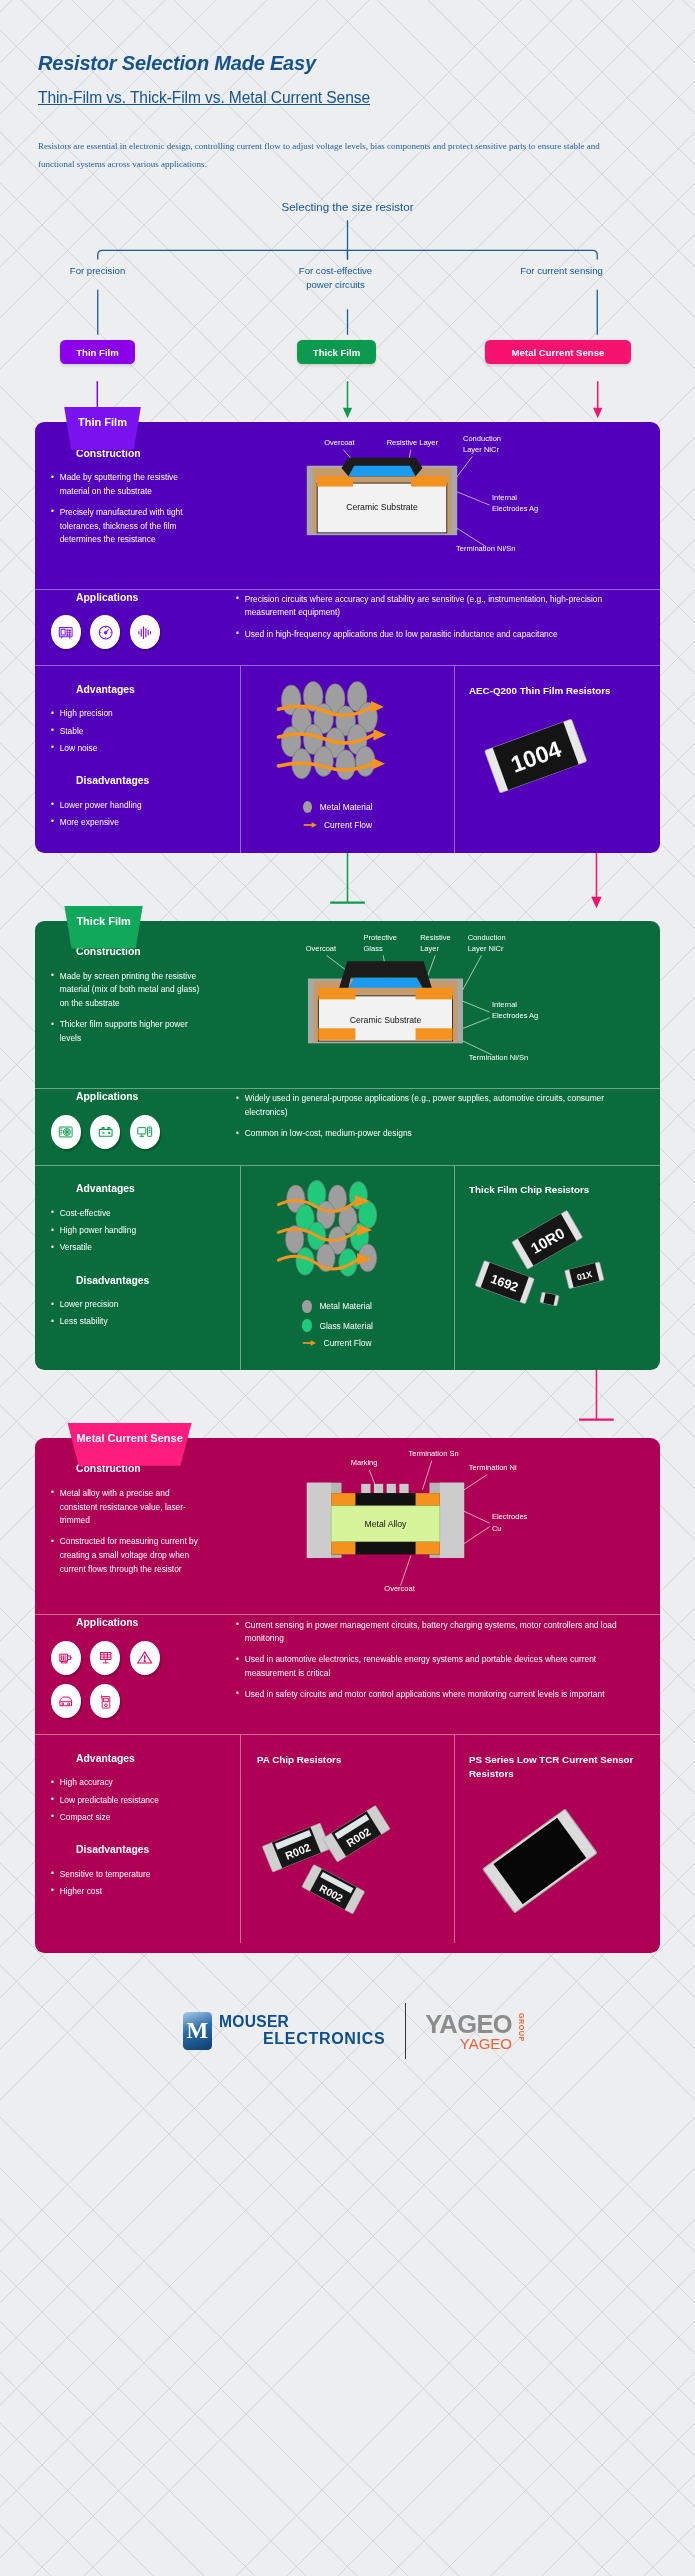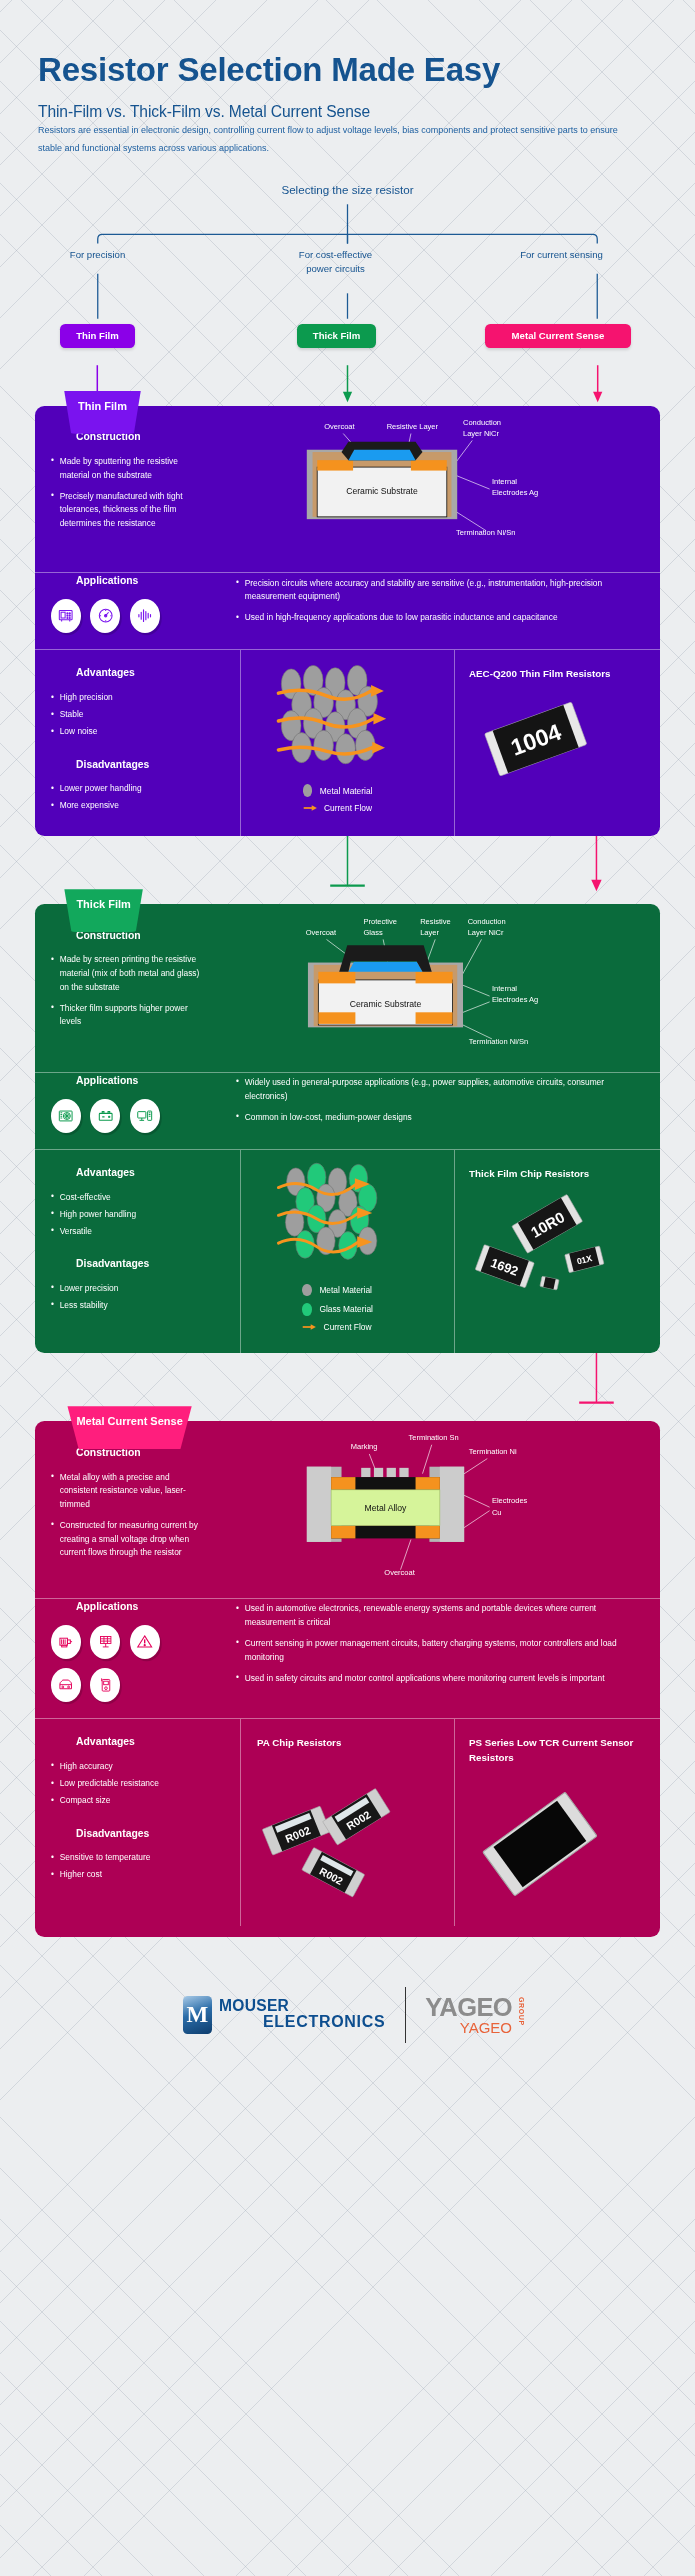--- a/index.html
+++ b/index.html
@@ -16,30 +16,31 @@
     background-color: #eceef0;
     background-image:
       repeating-linear-gradient(45deg, rgba(150,160,175,0.30) 0 0.6px, transparent 0.6px 36px),
       repeating-linear-gradient(-45deg, rgba(150,160,175,0.30) 0 0.6px, transparent 0.6px 36px);
     padding-bottom: 5.8px;
   }
 
   
   .header { padding: 53px 38px 0 38px; }
   .h-title {
-    font-size: 33px; font-weight: bold; color: #15538f;
-    letter-spacing: -0.2px; line-height: 1.05;
+    font-size: 20px; font-weight: bold; color: #15538f;
+    letter-spacing: -0.2px; line-height: 1.05; font-style: italic;
   }
   .h-sub {
     margin-top: 15px; font-size: 15.6px; color: #15538f; font-weight: 400;
     letter-spacing: -0.1px;
+    text-decoration: underline;
   }
   .h-body {
-    font-size: 9px; color: #1d5fa0;
-    line-height: 2.0; max-width: 585px;
+    margin-top: 30px; font-size: 9px; color: #1d5fa0;
+    line-height: 2.0; max-width: 585px; font-family: Liberation Serif, serif;
   }
 
   
   .flow { position: relative; height: 185px; margin-top: 23px; }
   .flow-title {
     text-align: center; font-size: 11.6px; color: #15538f; padding-top: 3.5px;
   }
   .flow svg { position: absolute; left: 0; top: 0; }
   .branch-label {
     position: absolute; font-size: 9.6px; color: #15538f; text-align: center;
@@ -648,22 +649,22 @@
                 <rect x="9" y="6" width="13" height="20" rx="1.5"></rect>
                 <rect x="11.5" y="9" width="8" height="6"></rect>
                 <circle cx="15.5" cy="21" r="2.3"></circle>
                 <path d="M8,4 L8,9"></path>
               </svg>
             </div>
           </div>
         </div>
         <div class="app-right">
           <ul class="bullets">
+            <li>Current sensing in power management circuits, battery charging systems, motor controllers and load monitoring</li>
             <li>Used in automotive electronics, renewable energy systems and portable devices where current measurement is critical</li>
-            <li>Current sensing in power management circuits, battery charging systems, motor controllers and load monitoring</li>
             <li>Used in safety circuits and motor control applications where monitoring current levels is important</li>
           </ul>
         </div>
       </div>
     </div>
 
     <div class="row adv-row">
       <div class="adv-c1">
         <div class="sec-head">Advantages</div>
         <ul class="bullets tight">

